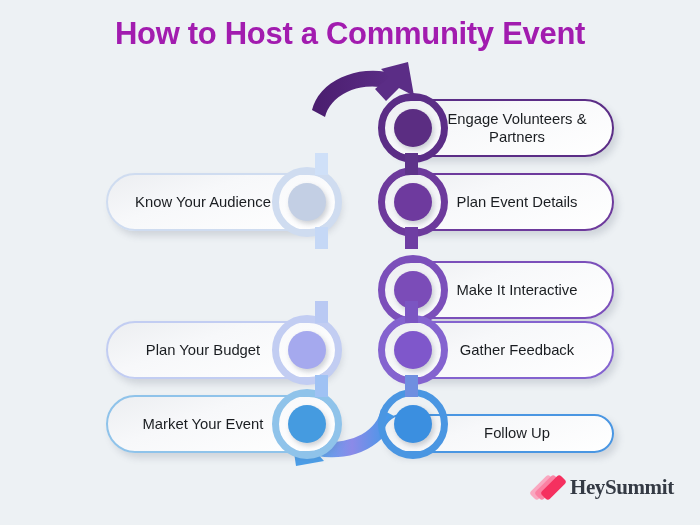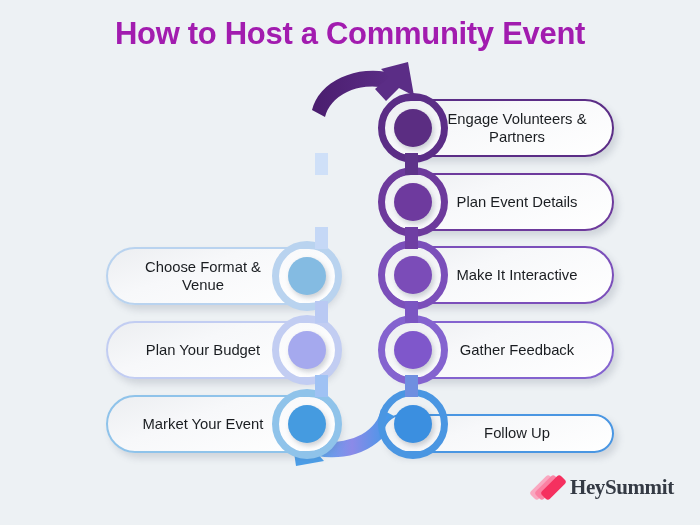--- a/index.html
+++ b/index.html
@@ -114,29 +114,29 @@
       <path d="M 408 62 L 414 96 L 399 88 L 386 101 L 375 89 L 389 77 L 381 69 Z" fill="#5b2d86"></path>
     </g>
 
     <g>
       <path d="M 394 416 A 62 48 0 0 1 318 456 L 324 441 A 48 37 0 0 0 381 409 Z" fill="url(#gradBot)"></path>
       <path d="M 296 466 L 291 432 L 305 441 L 318 428 L 330 440 L 316 452 L 324 461 Z" fill="#4c9ee8"></path>
     </g>
   </svg>
 
 
-
-  <div class="row left" style="top:247px">
-    <div class="pill" style="border-color: rgb(185, 211, 239);">
-      <span class="pill-label">Choose Format &amp; Venue</span>
-    </div>
-    <div class="node" style="border-color: rgb(185, 211, 239);">
-        <span class="dot" style="background: rgb(132, 187, 226);"></span>
-      </div>
-  </div>
+  <div class="row left" style="top:173px">
+    <div class="pill" style="border-color: rgb(207, 220, 240);">
+      <span class="pill-label">Know Your Audience</span>
+    </div>
+    <div class="node" style="border-color: rgb(207, 220, 240);">
+        <span class="dot" style="background: rgb(195, 207, 228);"></span>
+      </div>
+  </div>
+
 
   <div class="row left" style="top:321px">
     <div class="pill" style="border-color: rgb(194, 205, 242);">
       <span class="pill-label">Plan Your Budget</span>
     </div>
     <div class="node" style="border-color: rgb(194, 205, 242);">
         <span class="dot" style="background: rgb(165, 169, 238);"></span>
       </div>
   </div>
 
@@ -160,21 +160,21 @@
 
   <div class="row right" style="top:173px">
     <div class="pill" style="border-color: rgb(109, 58, 156);">
       <span class="pill-label">Plan Event Details</span>
     </div>
     <div class="node" style="border-color: rgb(109, 58, 156);">
         <span class="dot" style="background: rgb(110, 58, 158);"></span>
       </div>
   </div>
 
-  <div class="row right" style="top:246px">
+  <div class="row right" style="top:261px">
     <div class="pill" style="border-color: rgb(123, 79, 186);">
       <span class="pill-label">Make It Interactive</span>
     </div>
     <div class="node" style="border-color: rgb(123, 79, 186);">
         <span class="dot" style="background: rgb(123, 76, 184);"></span>
       </div>
   </div>
 
   <div class="row right" style="top:321px">
     <div class="pill" style="border-color: rgb(132, 99, 207);">

